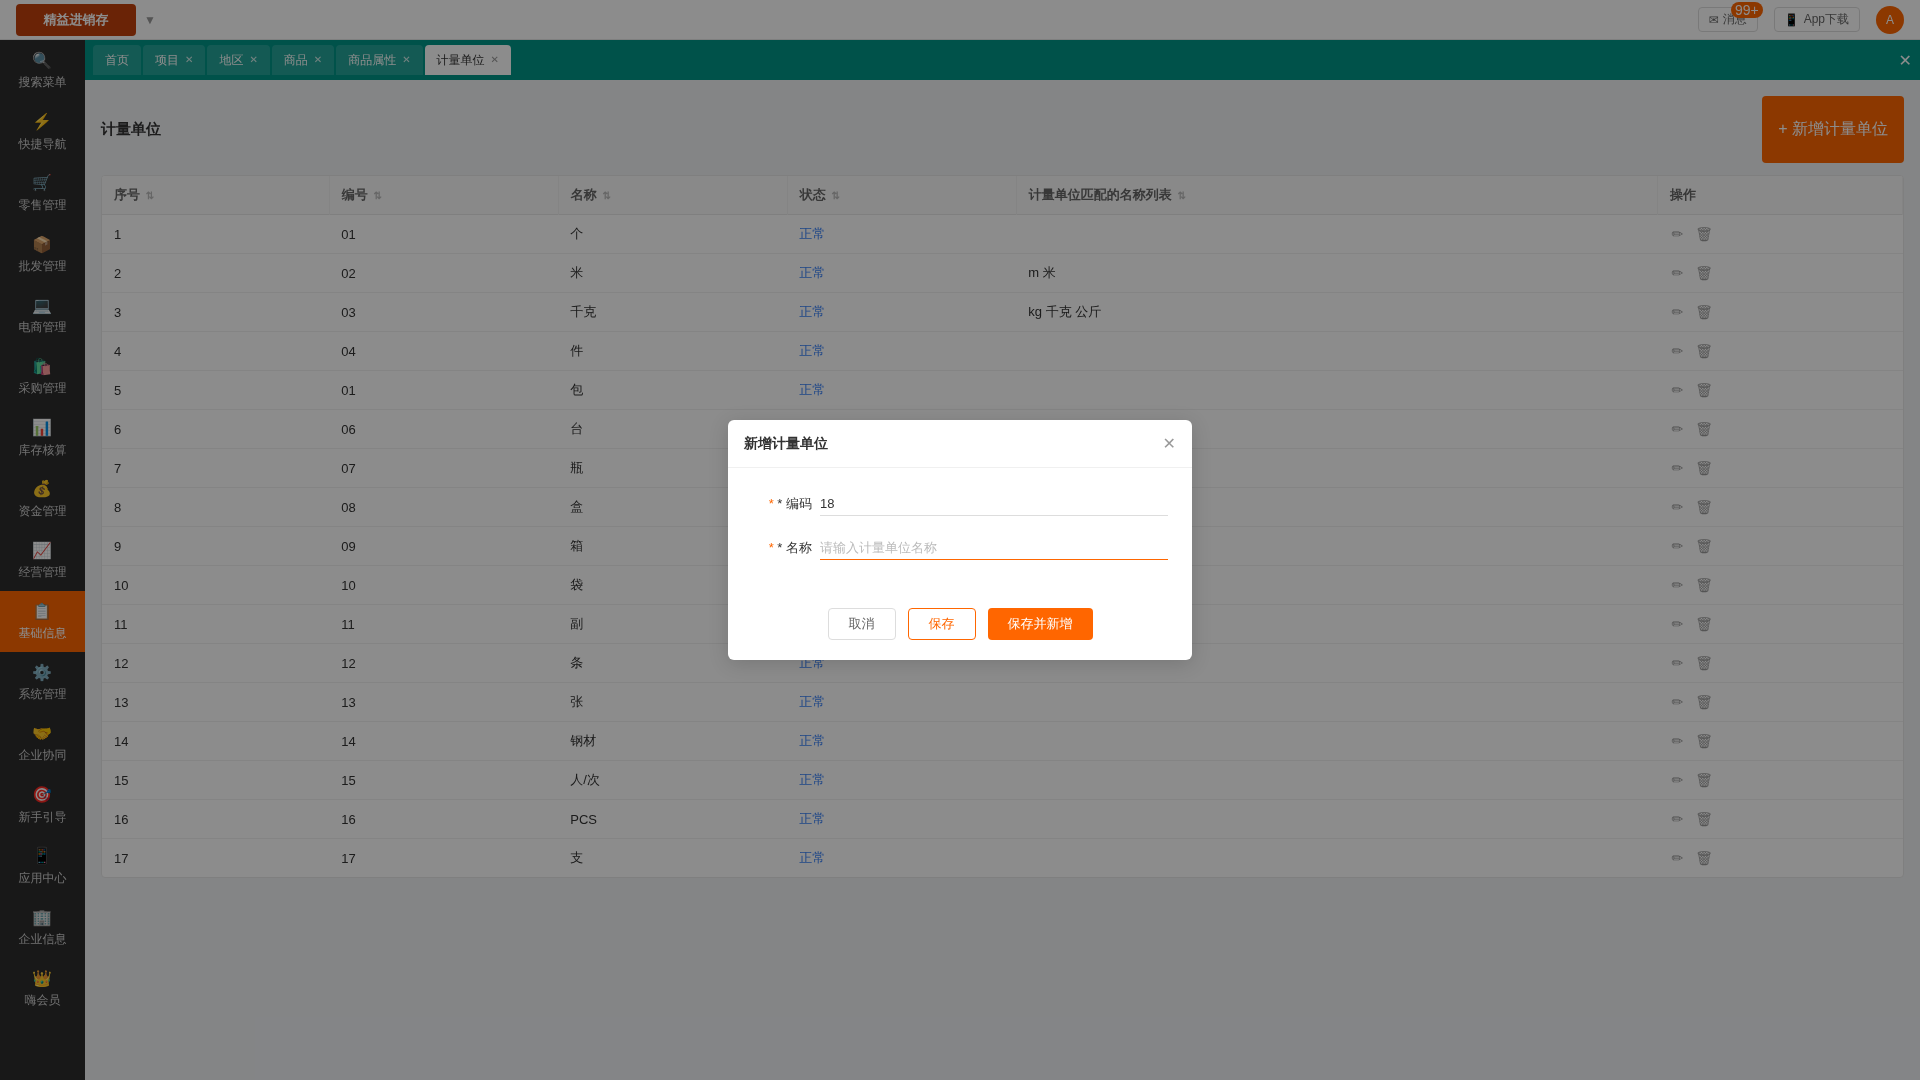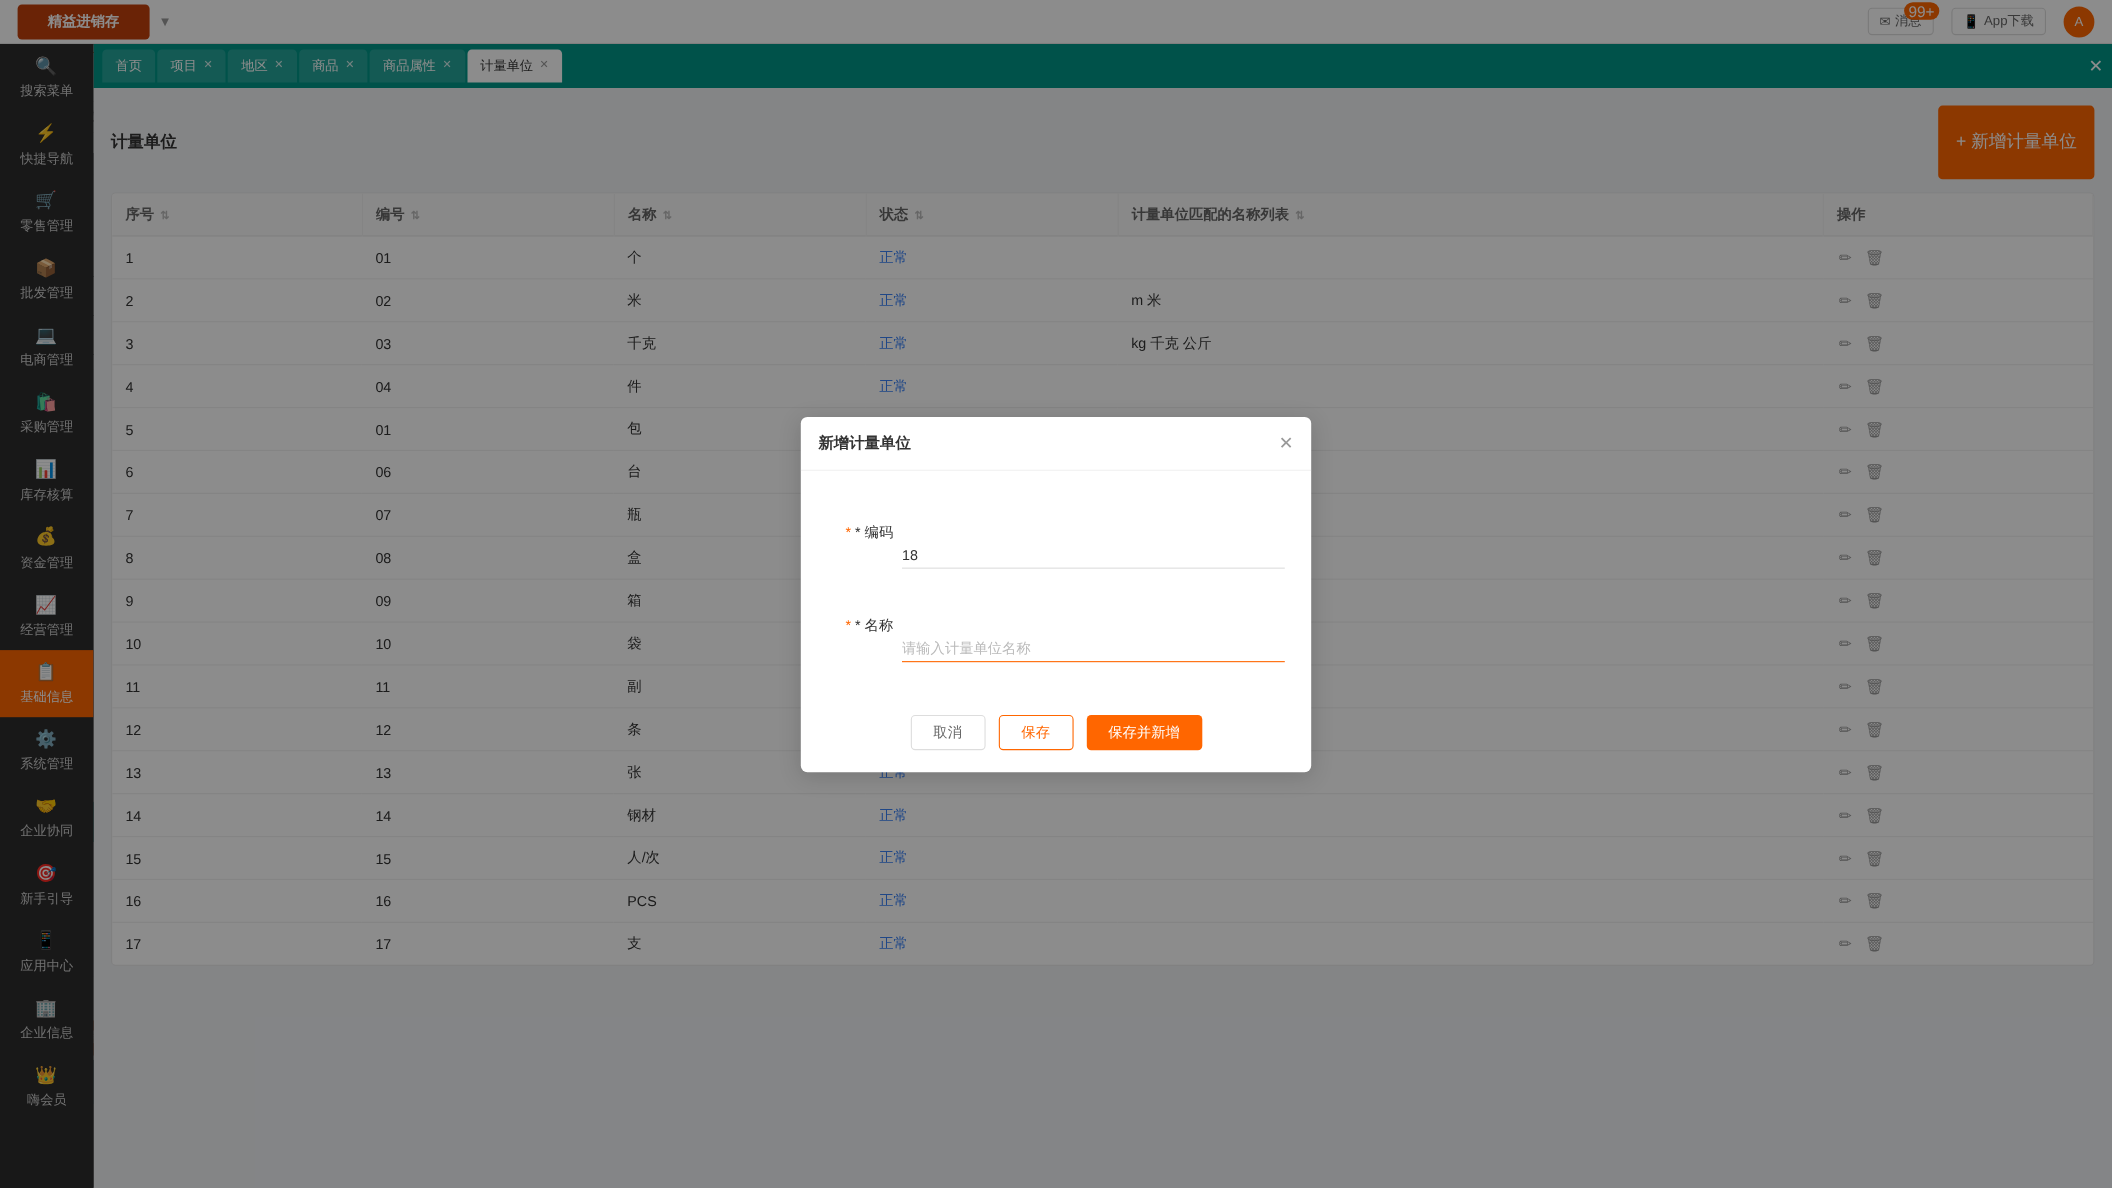--- a/index.html
+++ b/index.html
@@ -297,21 +297,20 @@
     }
     .required::before { content: '* '; color: #f60; }
     .form-input {
       flex: 1;
       border: none;
       border-bottom: 1px solid #ddd;
       padding: 4px 0;
       font-size: 13px;
       outline: none;
       color: #333;
-      margin-top: 41px;
     }
     .form-input.active-border { border-bottom: 1px solid #f60; }
     .form-input::placeholder { color: #bbb; }
     .modal-footer {
       padding: 12px 24px 20px;
       display: flex;
       justify-content: center;
       gap: 12px;
     }
     .btn-cancel {

